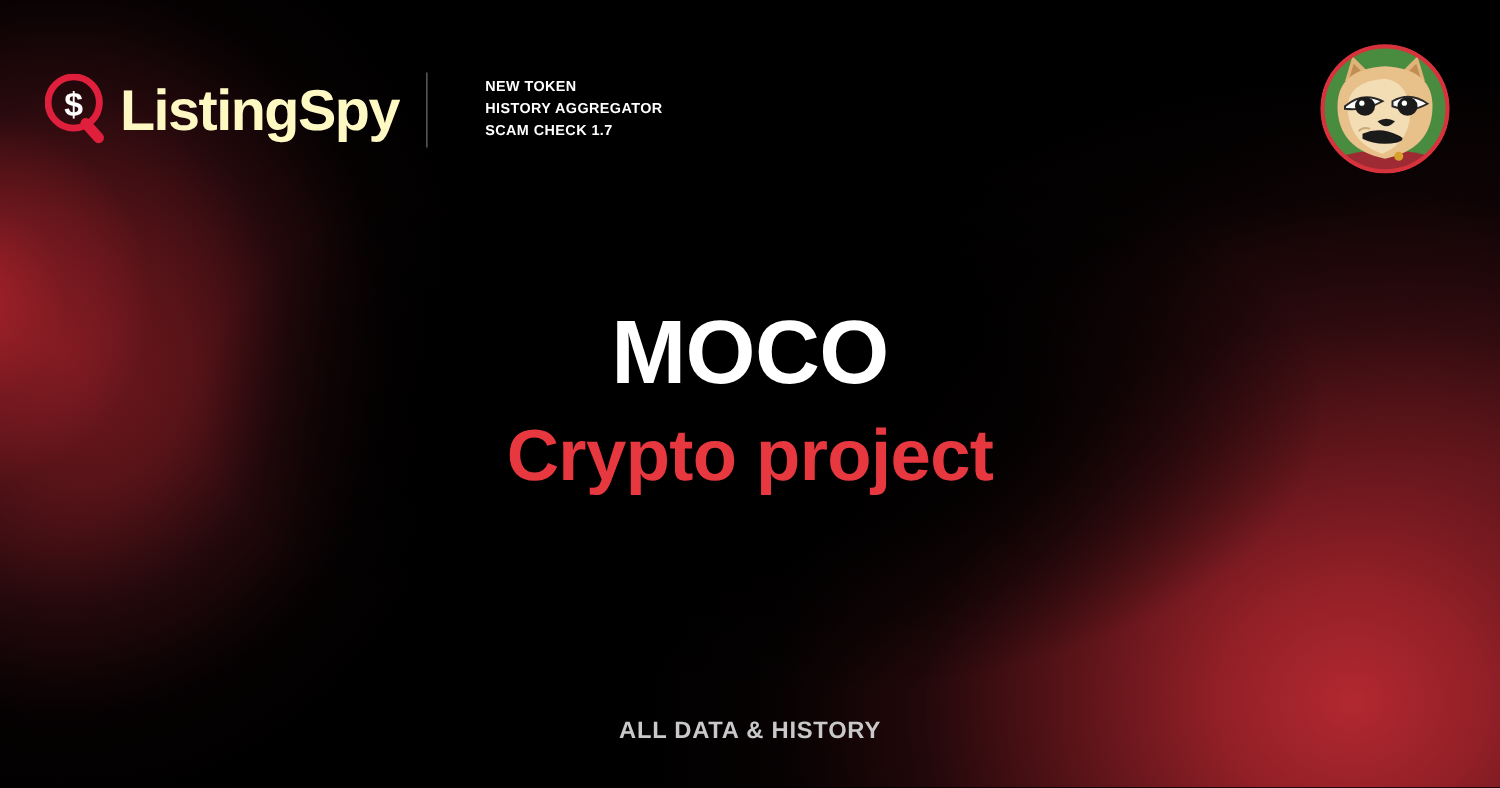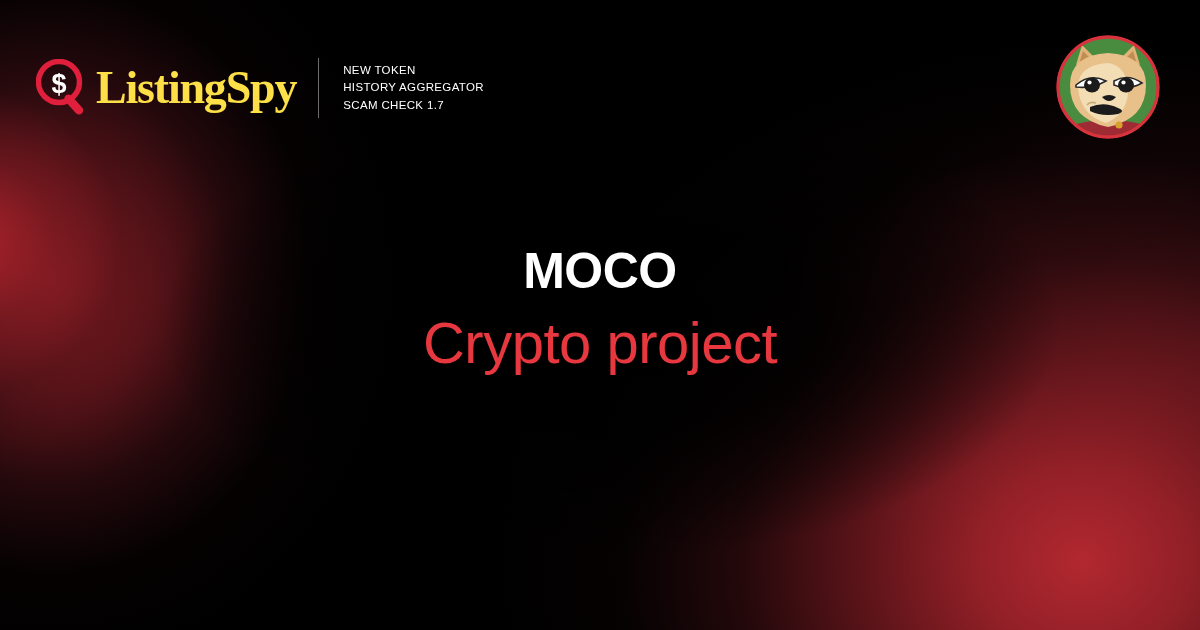--- a/index.html
+++ b/index.html
@@ -83,40 +83,40 @@
 
   #brand-mark {
     display:flex; align-items:center;
   }
 
   #spyglass-icon { display:block; width:54px; height:58px; margin-right:6px; }
 
   #brand-wordmark {
     font-size:46px;
     font-weight:bold;
-    color:#fde047;
+    color:#fef9c3;
     letter-spacing:-1.2px;
     line-height:1;
     white-space:nowrap;
-    font-family:Liberation Serif, serif;
   }
 
   #header-divider {
     width:1px; height:60px;
     background:#6d6d6d;
     margin:0 24px 0 22px;
   }
 
   #tagline {
     color:#ffffff;
     font-size:11.5px;
-    font-weight:normal;
+    font-weight:bold;
     line-height:1.48;
     letter-spacing:0.35px;
     white-space:nowrap;
+    margin-left:22px;
   }
 
   
   #avatar {
     position:absolute;
     right:40px; top:35px;
     width:104px; height:104px;
     border-radius:50%;
     overflow:hidden;
     z-index:6;
@@ -125,31 +125,31 @@
 
   
   #center-block {
     position:absolute;
     left:0; right:0; top:246px;
     text-align:center;
     z-index:5;
   }
 
   #token-symbol {
-    font-size:50px;
+    font-size:72px;
     font-weight:bold;
     color:#ffffff;
     line-height:1.0;
     letter-spacing:-0.5px;
   }
 
   #token-subtitle {
     margin-top:18px;
     font-size:58px;
-    font-weight:normal;
+    font-weight:bold;
     color:#e8383f;
     line-height:1.0;
     letter-spacing:-0.5px;
   }
 
   
   #footer-note {
     position:absolute;
     left:0; right:0; bottom:34px;
     text-align:center;
@@ -232,14 +232,15 @@
       </g>
       <circle cx="52" cy="52" r="50" fill="none" stroke="#d6333c" stroke-width="3.4"></circle>
     </svg>
   </div>
 
   <div id="center-block">
     <div id="token-symbol">MOCO</div>
     <div id="token-subtitle">Crypto project</div>
   </div>
 
+  <div id="footer-note">ALL DATA &amp; HISTORY</div>
 
 </div>
 
 </body></html>

